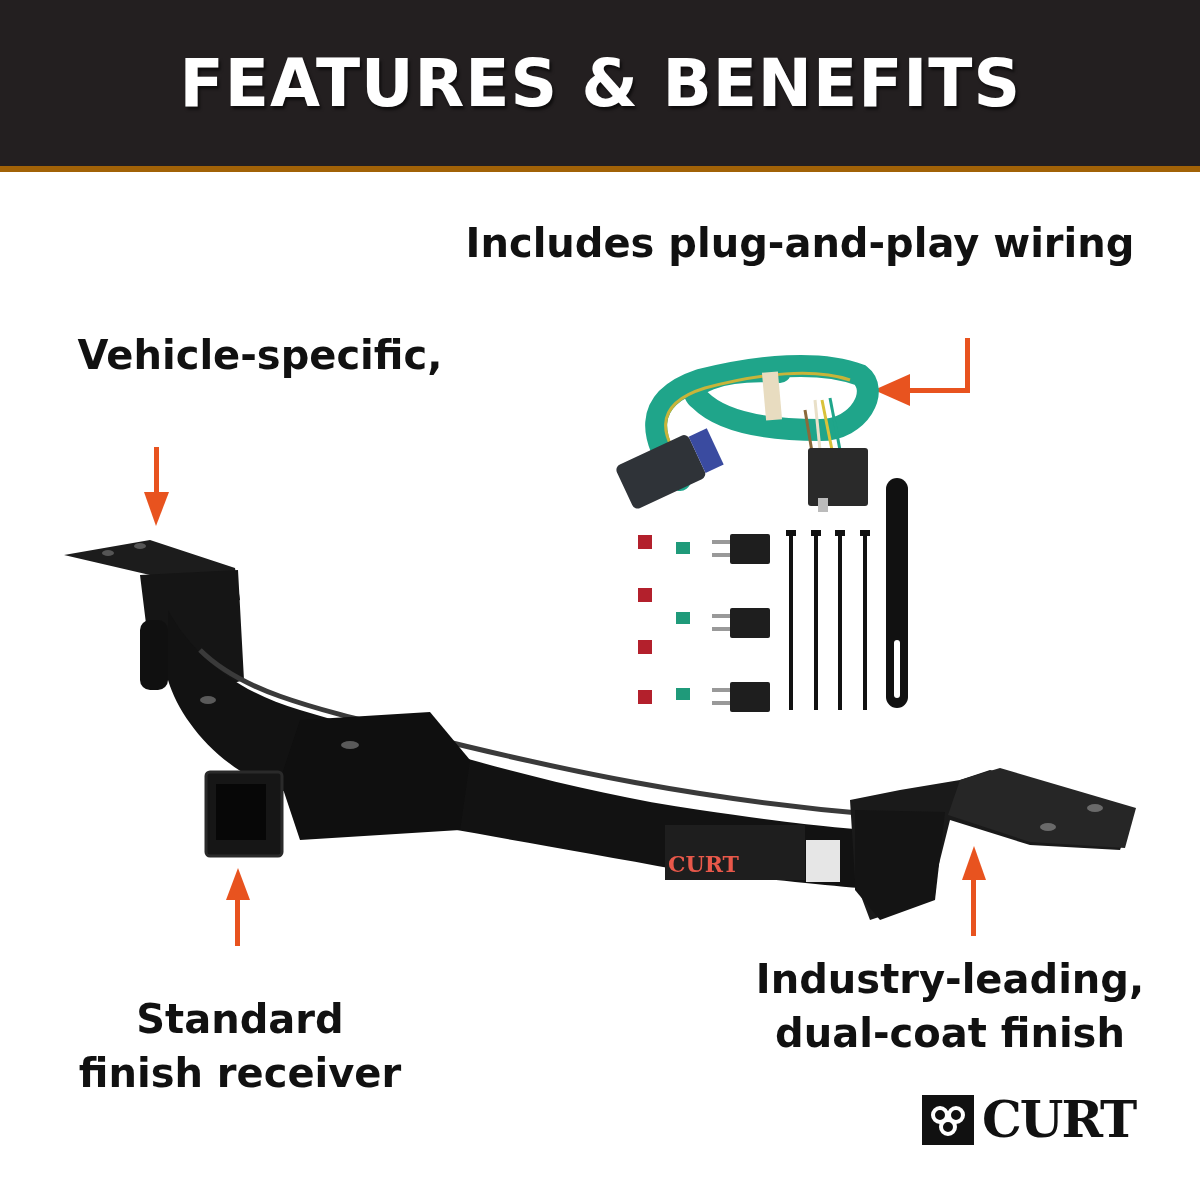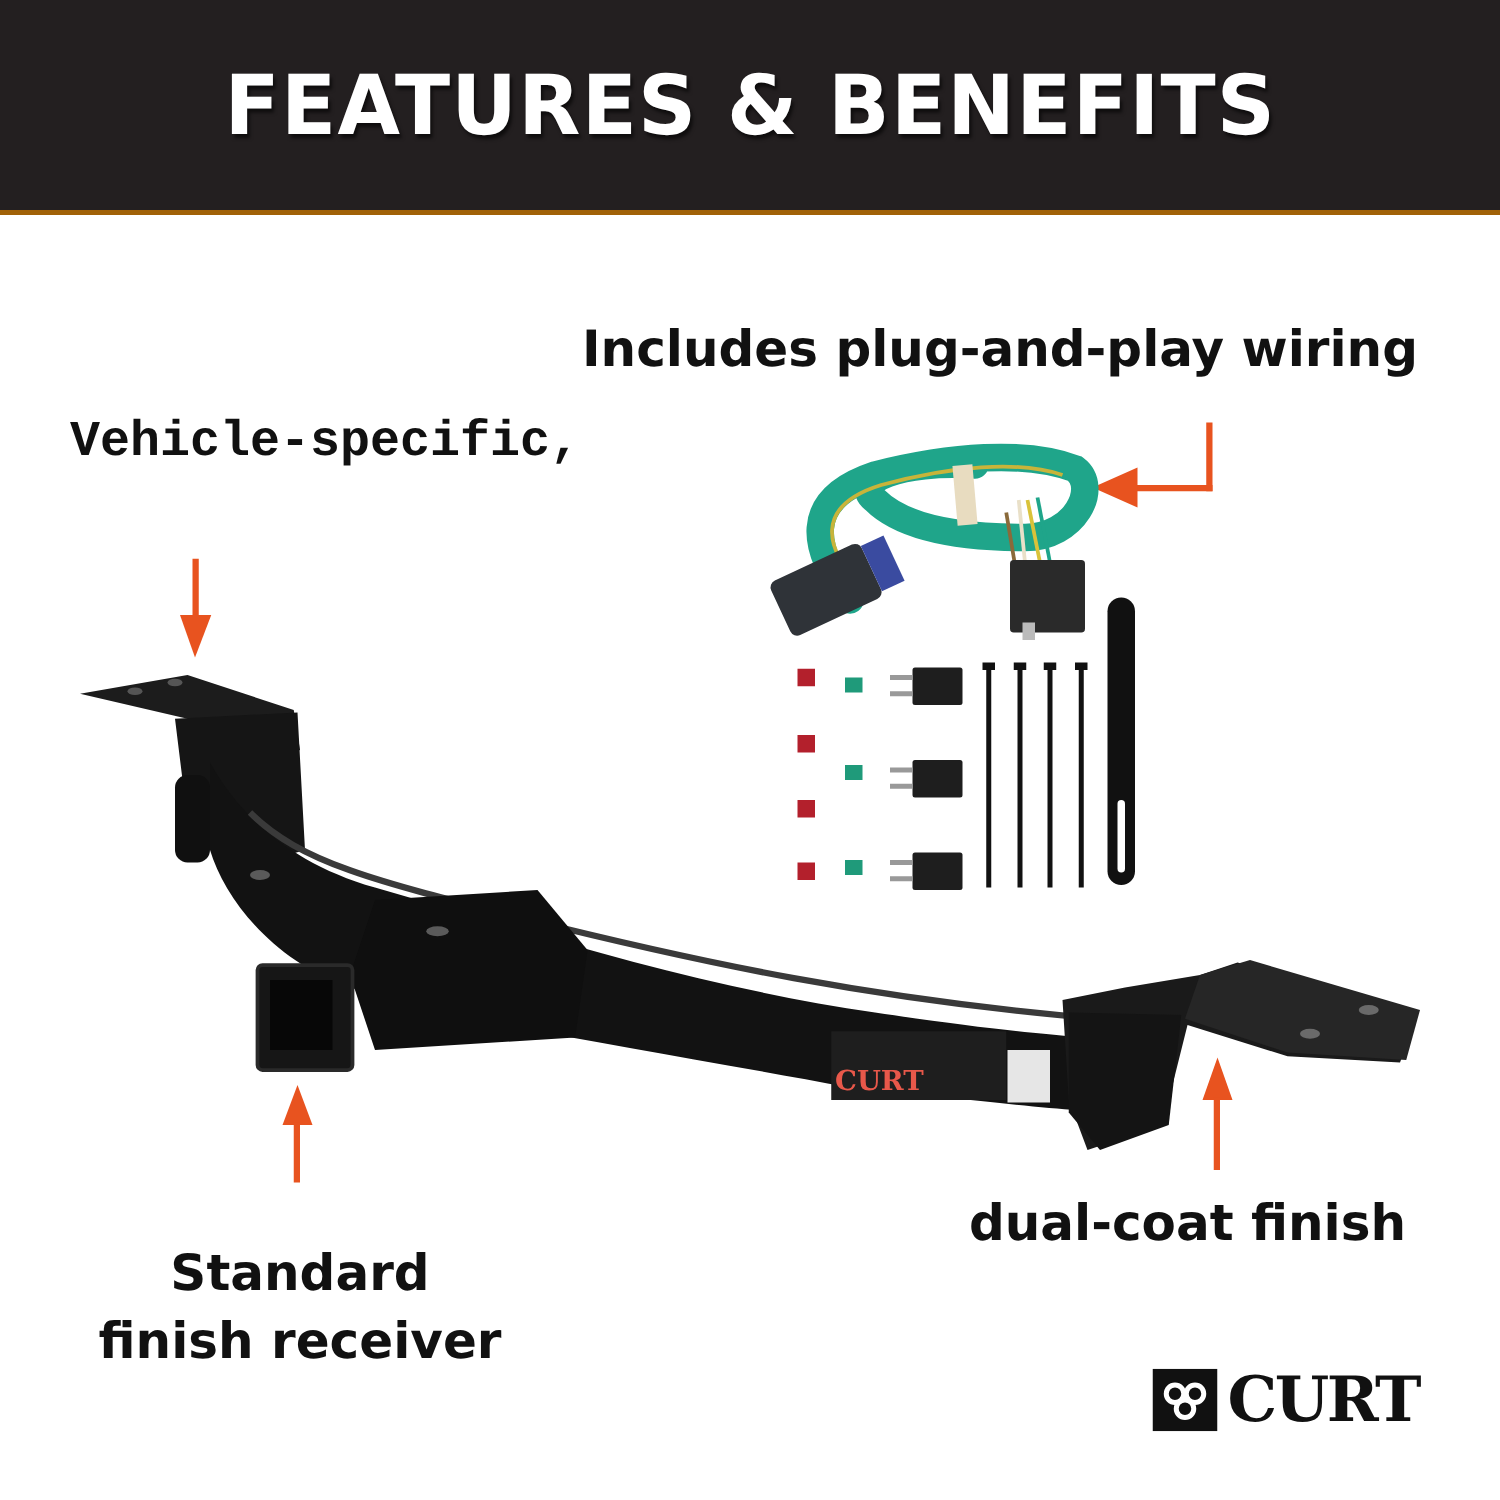--- a/index.html
+++ b/index.html
@@ -4,21 +4,21 @@
 <style>
   html, body { margin: 0; padding: 0; }
   body {
     width: 1200px; height: 1200px; position: relative; overflow: hidden;
     background: #ffffff;
     font-family: "DejaVu Sans", sans-serif;
   }
   .header {
     position: absolute; left: 0; top: 0; width: 1200px; height: 172px;
     background: #231f20;
-    border-bottom: 4px solid #a16207;
+    border-bottom: 6px solid #a16207;
     box-sizing: border-box;
     display: flex; align-items: center; justify-content: center;
   }
   .header-title {
     color: #ffffff; font-weight: bold; font-size: 66px;
     letter-spacing: 1px;
     font-family: "DejaVu Sans", sans-serif;
     text-shadow: 2px 3px 3px rgba(0,0,0,0.6);
     transform: scaleX(0.98);
   }
@@ -40,34 +40,35 @@
     line-height: 56px;
   }
 </style>
 </head>
 <body>
 
 <div class="header">
   <div class="header-title">FEATURES &amp; BENEFITS</div>
 </div>
 
-<div class="callout" style="left:430px; top:216px; width:740px;margin-top:37px;">
+<div class="callout" style="left:430px; top:216px; width:740px;">
   <span>Includes plug-and-play wiring</span>
 </div>
 
-<div class="callout" style="left:40px; top:328px; width:440px;font-family:Liberation Mono, monospace;">
+<div class="callout" style="left:40px; top:328px; width:440px;">
   <span>Vehicle-specific,</span>
 </div>
 
 <div class="callout" style="left:60px; top:964px; width:360px;margin-top:28px;">
   <span>Standard</span>
   <span>finish receiver</span>
 </div>
 
 <div class="callout" style="left:740px; top:952px; width:420px;">
+  <span>Industry-leading,</span>
   <span>dual-coat finish</span>
 </div>
 
 <svg class="layer" width="1200" height="1200">
   <g fill="#e8531f" stroke="#e8531f">
 
     <g>
       <rect x="154" y="447" width="5" height="50" stroke="none"></rect>
       <polygon points="144,492 169,492 156,526" stroke="none"></polygon>
     </g>

